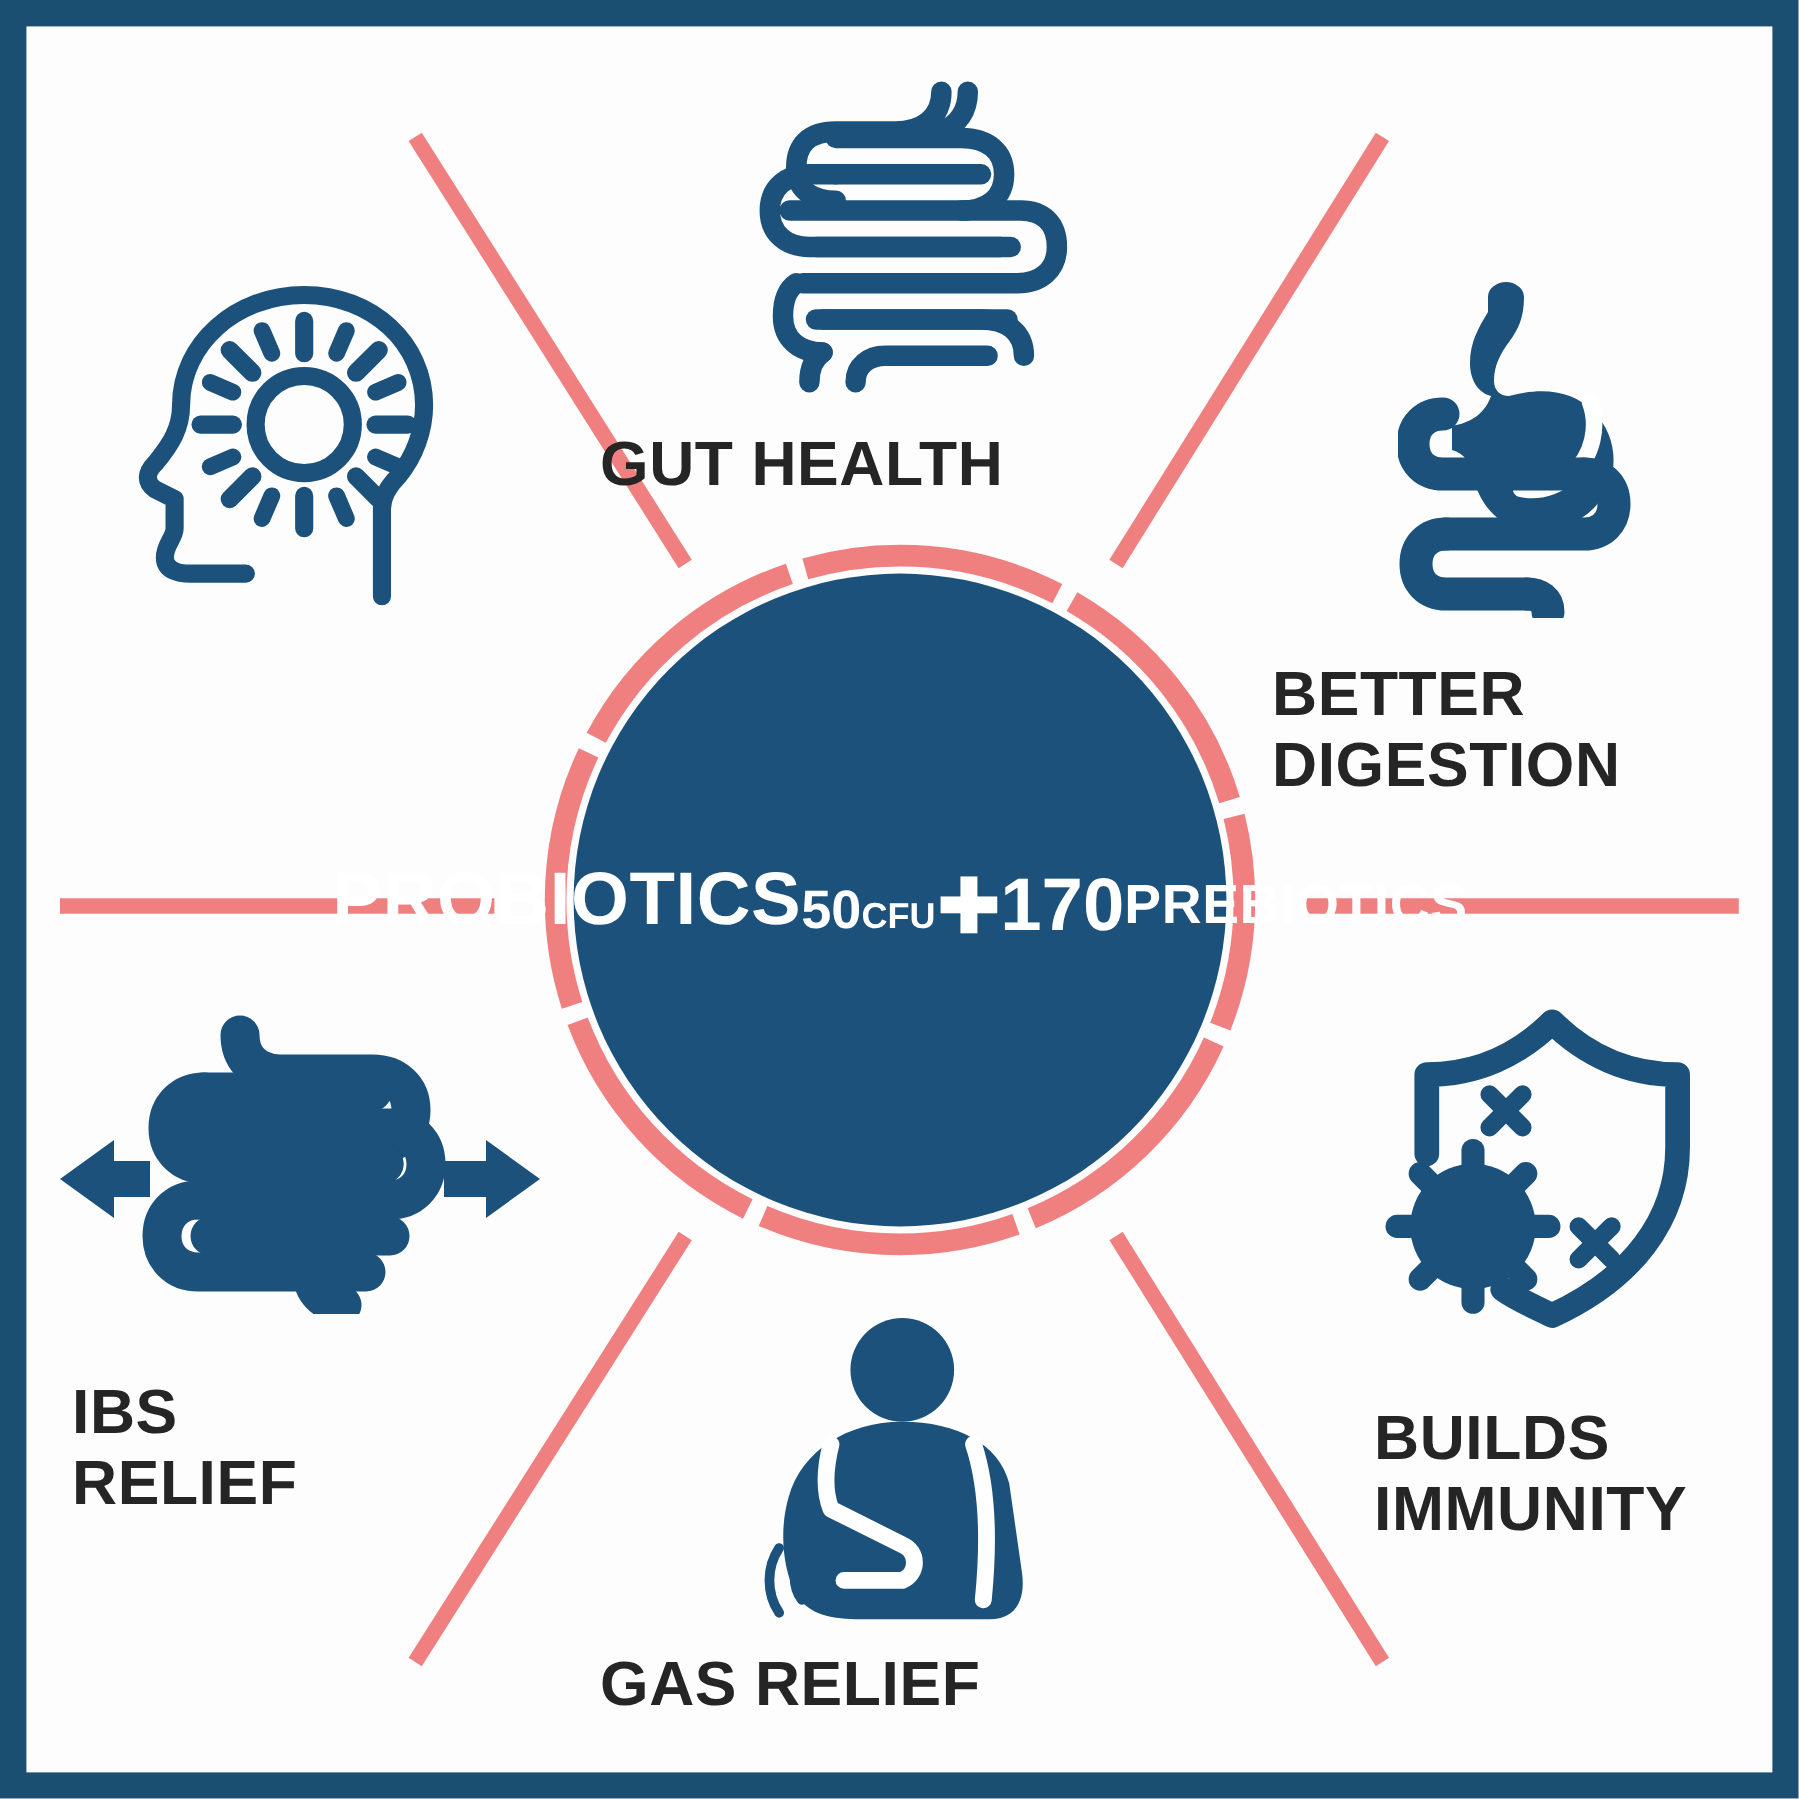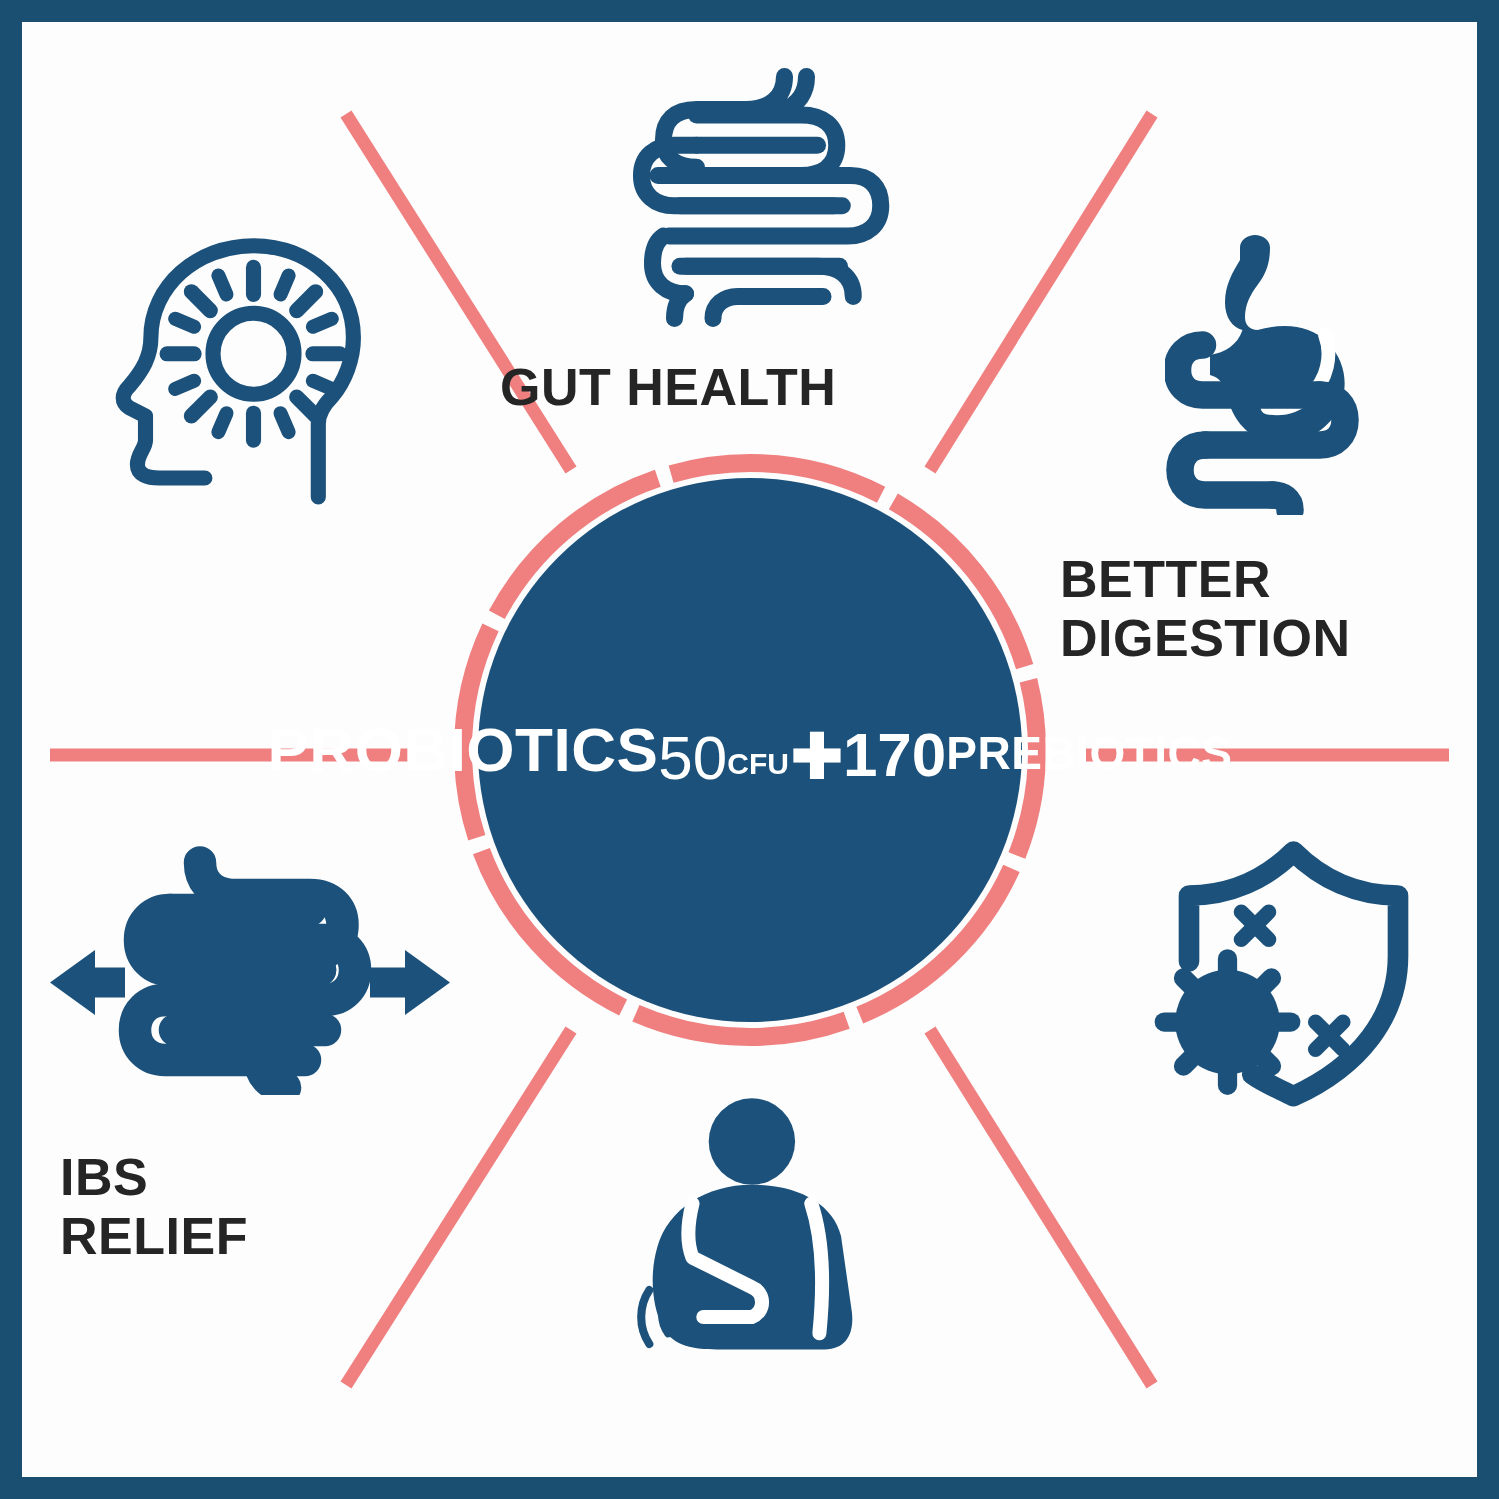--- a/index.html
+++ b/index.html
@@ -59,21 +59,21 @@
     align-items: center;
     justify-content: center;
     color: #ffffff;
     user-select: none;
   }
   #center-text .l1 {
     font-size: 62px; font-weight: 700; letter-spacing: 0.5px;
     line-height: 1.0;
   }
   #center-text .l2 {
-    font-size: 62px; font-weight: 400; line-height: 1.18;
+    font-size: 45px; font-weight: 700; line-height: 1.18;
     margin-top: 16px;
   }
   #center-text .l3 {
     font-size: 62px; font-weight: 700; line-height: 1.1;
     margin-top: 6px;
     display: flex; align-items: baseline; justify-content: center;
   }
   #center-text .cfu {
     font-size: 30px; font-weight: 700; letter-spacing: 0px;
   }
@@ -246,31 +246,34 @@
           <line x1="7" y1="68" x2="14" y2="68"></line>
           <line x1="46" y1="68" x2="53" y2="68"></line>
           <line x1="14" y1="52" x2="19" y2="57"></line>
           <line x1="41" y1="79" x2="46" y2="84"></line>
           <line x1="14" y1="84" x2="19" y2="79"></line>
           <line x1="41" y1="57" x2="46" y2="52"></line>
         </g>
       </g>
     </svg>
   </div>
+  <div class="label" style="left:1145px; top:1170px; width:320px;">BUILDS
+IMMUNITY</div>
 
   <div class="icon-box" style="left:625px; top:1095px; width:270px; height:255px;">
     <svg viewBox="0 0 100 94">
 
       <circle cx="47" cy="17" r="16" fill="#1b517a"></circle>
 
       <path fill="#1b517a" d="M47 33 C30 33 16 42 12 56 C9 66 10 78 14 86 C18 93 26 94 34 94 L74 94 C82 94 85 88 84 80 L80 52 C77 40 64 33 47 33 Z"></path>
 
       <path fill="none" stroke="#ffffff" stroke-width="5.2" stroke-linecap="round" stroke-linejoin="round" d="M25 40 C23 48 23 55 25 60 L47 71 C52 73 52 80 47 82 L29 82"></path>
       <path fill="none" stroke="#ffffff" stroke-width="5.2" stroke-linecap="round" d="M69 40 C73 52 74 68 72 88"></path>
 
       <g fill="none" stroke="#1b517a" stroke-width="3" stroke-linecap="round">
         <path d="M16 74 C13 78 13 84 16 88"></path>
         <path d="M9 72 C5 78 5 86 9 92"></path>
       </g>
     </svg>
   </div>
+  <div class="label" style="left:500px; top:1375px; width:500px;">GAS RELIEF</div>
 
 </div>
 
 </body></html>

